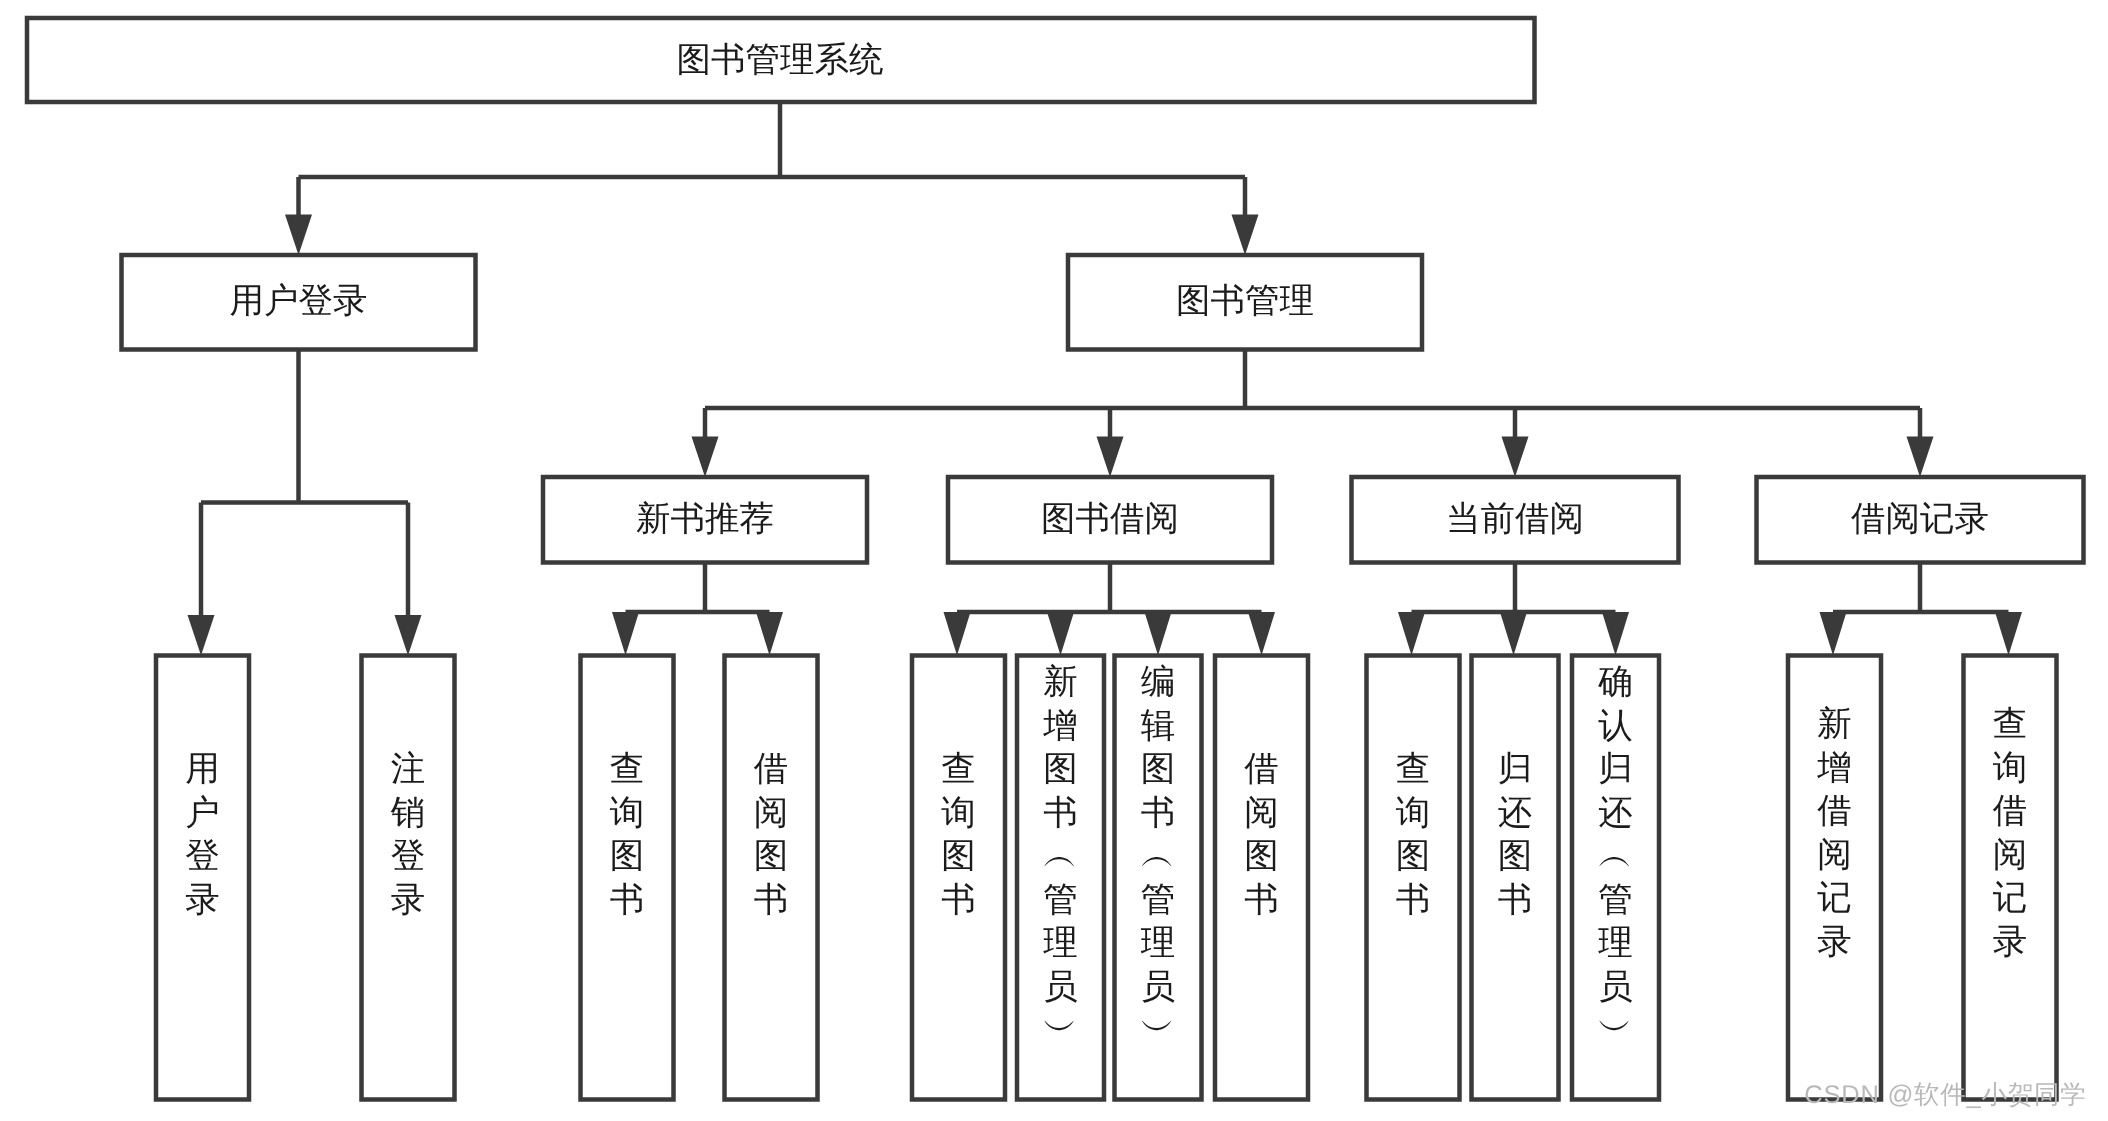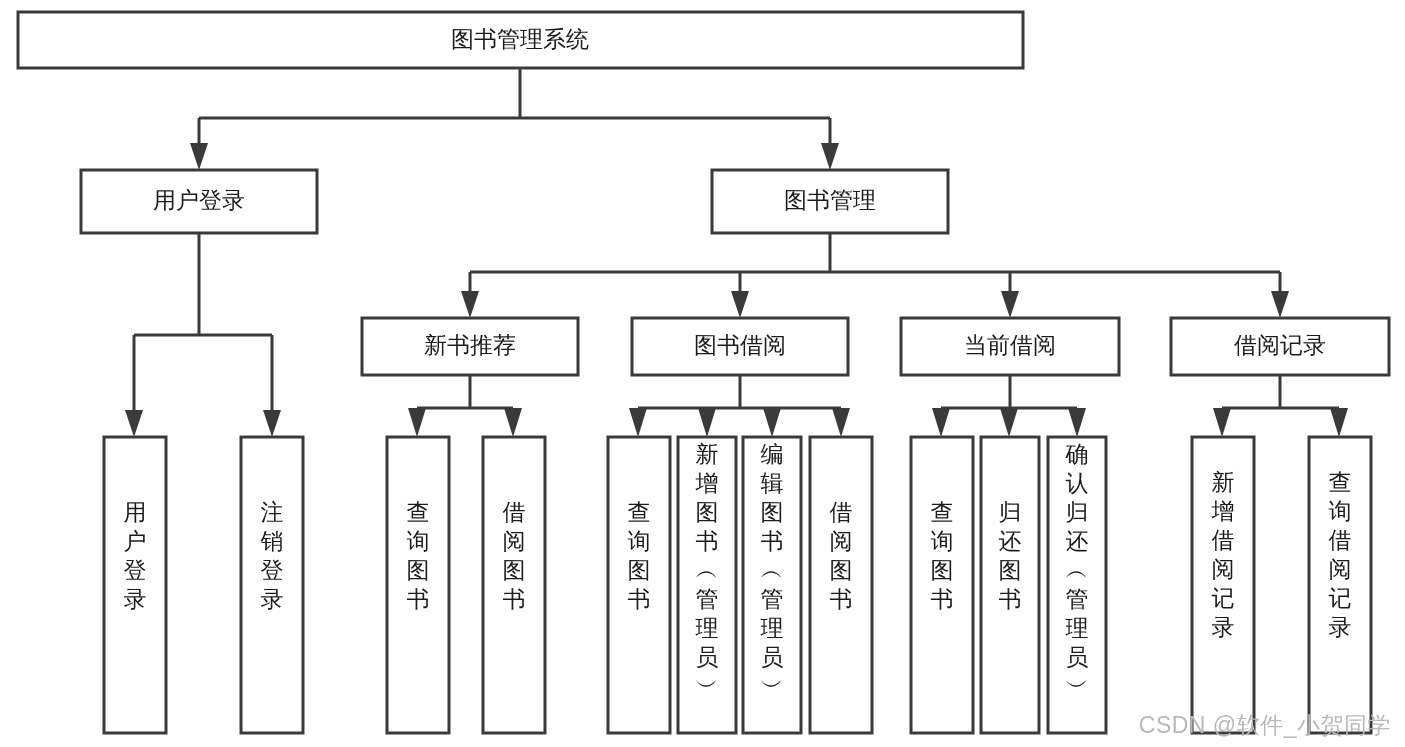--- a/index.html
+++ b/index.html
@@ -47,21 +47,21 @@
     fill: #1b1b1b;
     font-family: "Liberation Sans", "DejaVu Sans", sans-serif;
     font-size: 23px;
     text-anchor: middle;
   }
   .watermark {
     position: absolute;
     right: 14px;
     bottom: 6px;
     font-family: "Liberation Sans", "DejaVu Sans", sans-serif;
-    font-size: 23px;
+    font-size: 17px;
     color: #b9b9b9;
     letter-spacing: 0.5px;
     white-space: nowrap;
     user-select: none;
   }
 </style>
 </head>
 <body>
 
 <svg id="diagram" viewBox="0 0 1405 747" xmlns="http://www.w3.org/2000/svg">

